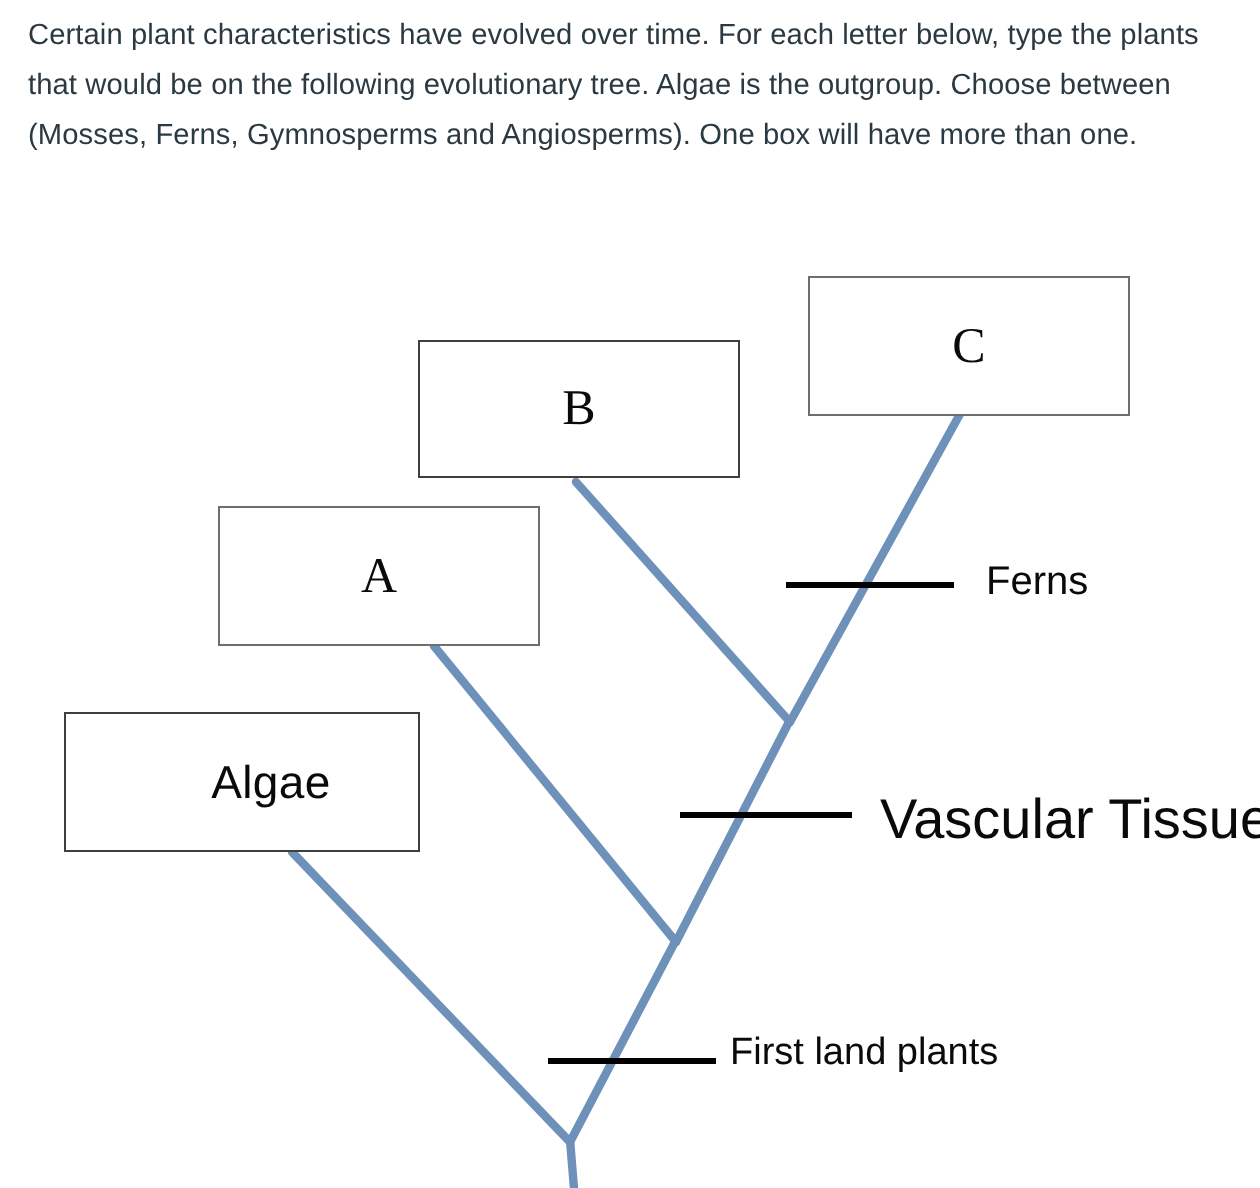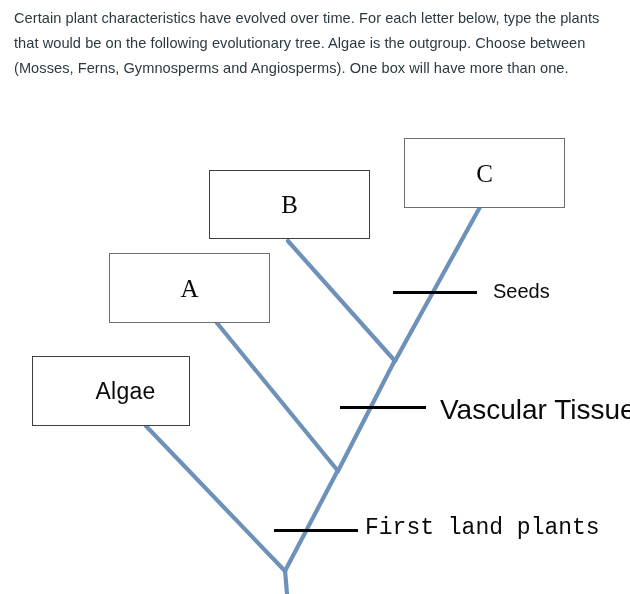--- a/index.html
+++ b/index.html
@@ -106,38 +106,38 @@
       <line x1="217" y1="323" x2="338" y2="471"></line>
 
       <line x1="338" y1="471" x2="395" y2="360"></line>
 
       <line x1="288" y1="241" x2="395" y2="361"></line>
 
       <line x1="480" y1="207" x2="395" y2="361"></line>
     </g>
   </svg>
 
-  <div class="taxon-box dark" style="left:32px; top:356px; width:158px; height:70px;padding-left:29px;">
+  <div class="taxon-box dark" style="left:32px; top:356px; width:178px; height:70px;padding-left:29px;">
     <span class="taxon-label sans">Algae</span>
   </div>
 
   <div class="taxon-box" style="left:109px; top:253px; width:161px; height:70px;">
     <span class="taxon-label">A</span>
   </div>
 
   <div class="taxon-box dark" style="left:209px; top:170px; width:161px; height:69px;">
     <span class="taxon-label">B</span>
   </div>
 
   <div class="taxon-box" style="left:404px; top:138px; width:161px; height:70px;">
     <span class="taxon-label">C</span>
   </div>
 
   <div class="trait-tick" style="left:393px; top:291px; width:84px;"></div>
-  <div class="trait-label" style="left:493px; top:281px; font-size:20px;">Seeds</div>
+  <div class="trait-label" style="left:493px; top:281px; font-size:20px;">Ferns</div>
 
   <div class="trait-tick" style="left:340px; top:406px; width:86px;"></div>
   <div class="trait-label" style="left:440px; top:396px; font-size:28px;">Vascular Tissue</div>
 
   <div class="trait-tick" style="left:274px; top:529px; width:84px;"></div>
-  <div class="trait-label" style="left:365px; top:517px; font-size:23px;font-family:Liberation Mono, monospace;">First land plants</div>
+  <div class="trait-label" style="left:365px; top:517px; font-size:19px;">First land plants</div>
 
 </div>
 
 </body></html>

